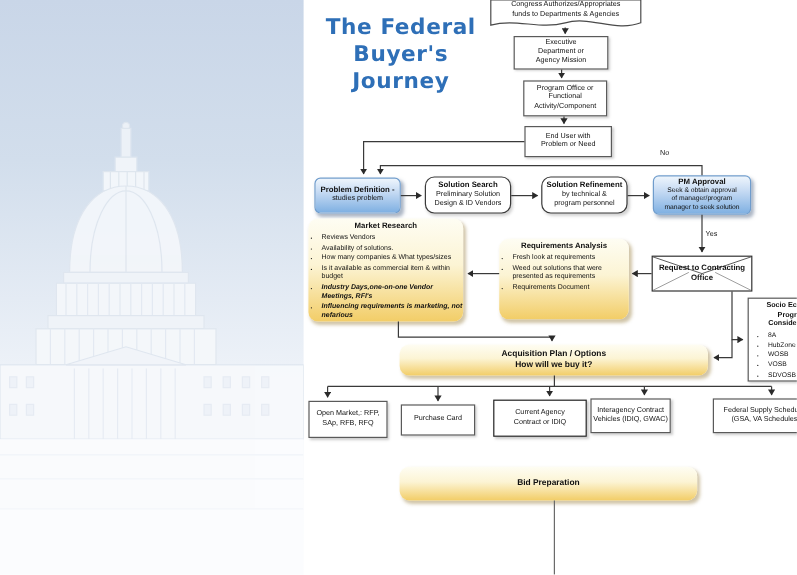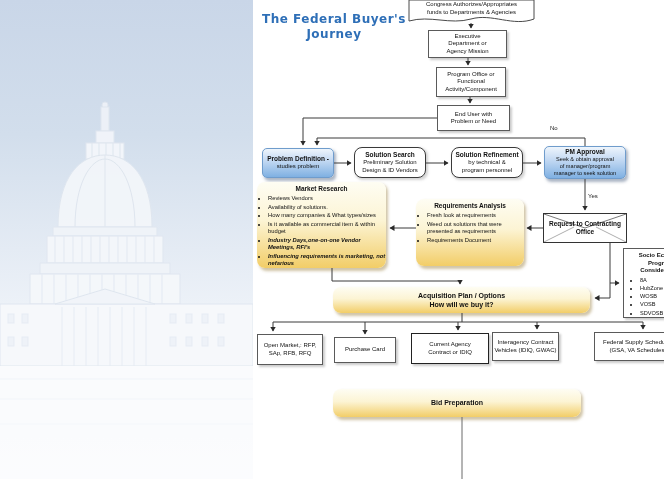--- a/index.html
+++ b/index.html
@@ -9,21 +9,21 @@
   }
   
   .photo-panel{
     position:absolute;left:0;top:0;width:253px;height:479px;
     background:linear-gradient(180deg,#c9d6e8 0%,#d2deec 28%,#e4ebf4 52%,#f4f7fb 74%,#fdfdfe 100%);
   }
   .photo-panel svg{position:absolute;left:0;bottom:0;}
   
   .title{
     position:absolute;left:256px;top:12px;width:156px;text-align:center;
-    font-family:"DejaVu Sans",sans-serif;font-weight:bold;font-size:12px;line-height:1.25;
+    font-family:"DejaVu Sans",sans-serif;font-weight:bold;font-size:18px;line-height:1.25;
     color:var(--title-blue,#2e6fb7);letter-spacing:.5px;
   }
   
   .node{
     position:absolute;box-sizing:border-box;display:flex;flex-direction:column;
     align-items:center;justify-content:center;text-align:center;
     font-size:6px;line-height:1.25;white-space:pre-line;
   }
   .hdr{font-weight:bold;font-size:6.5px;white-space:pre-line;}
   .body-txt{white-space:pre-line;}

